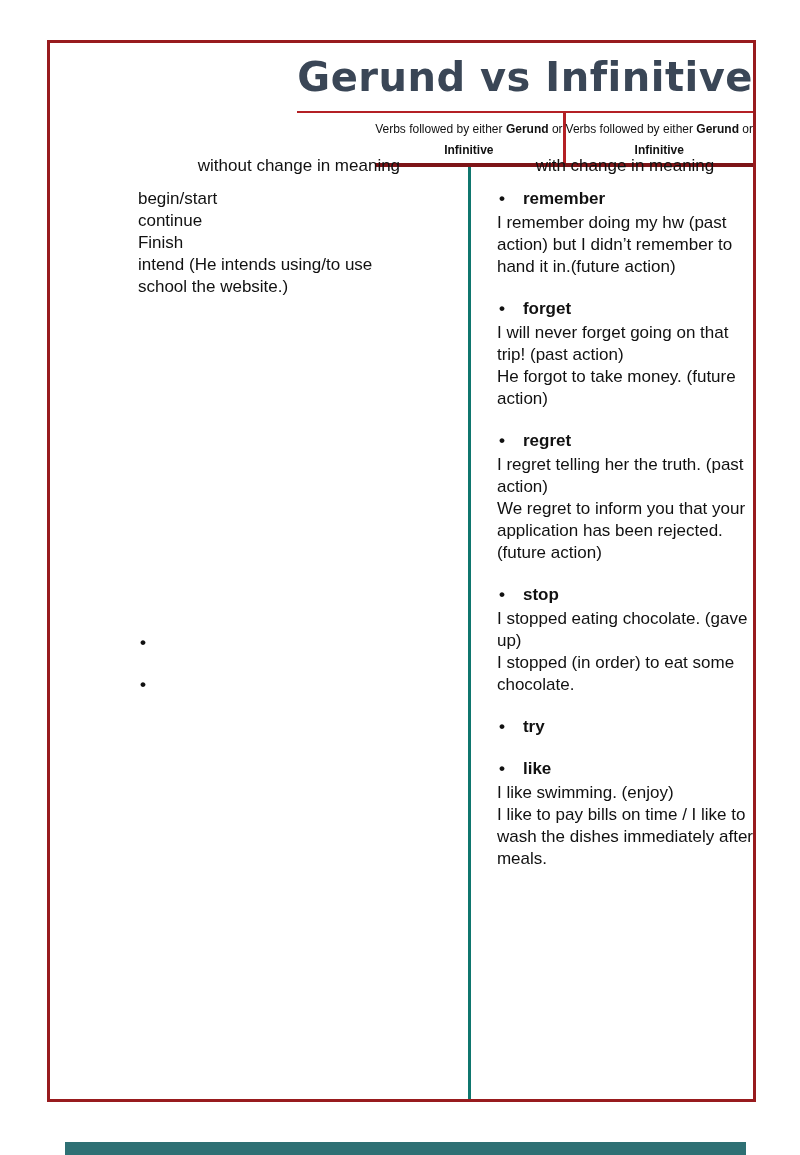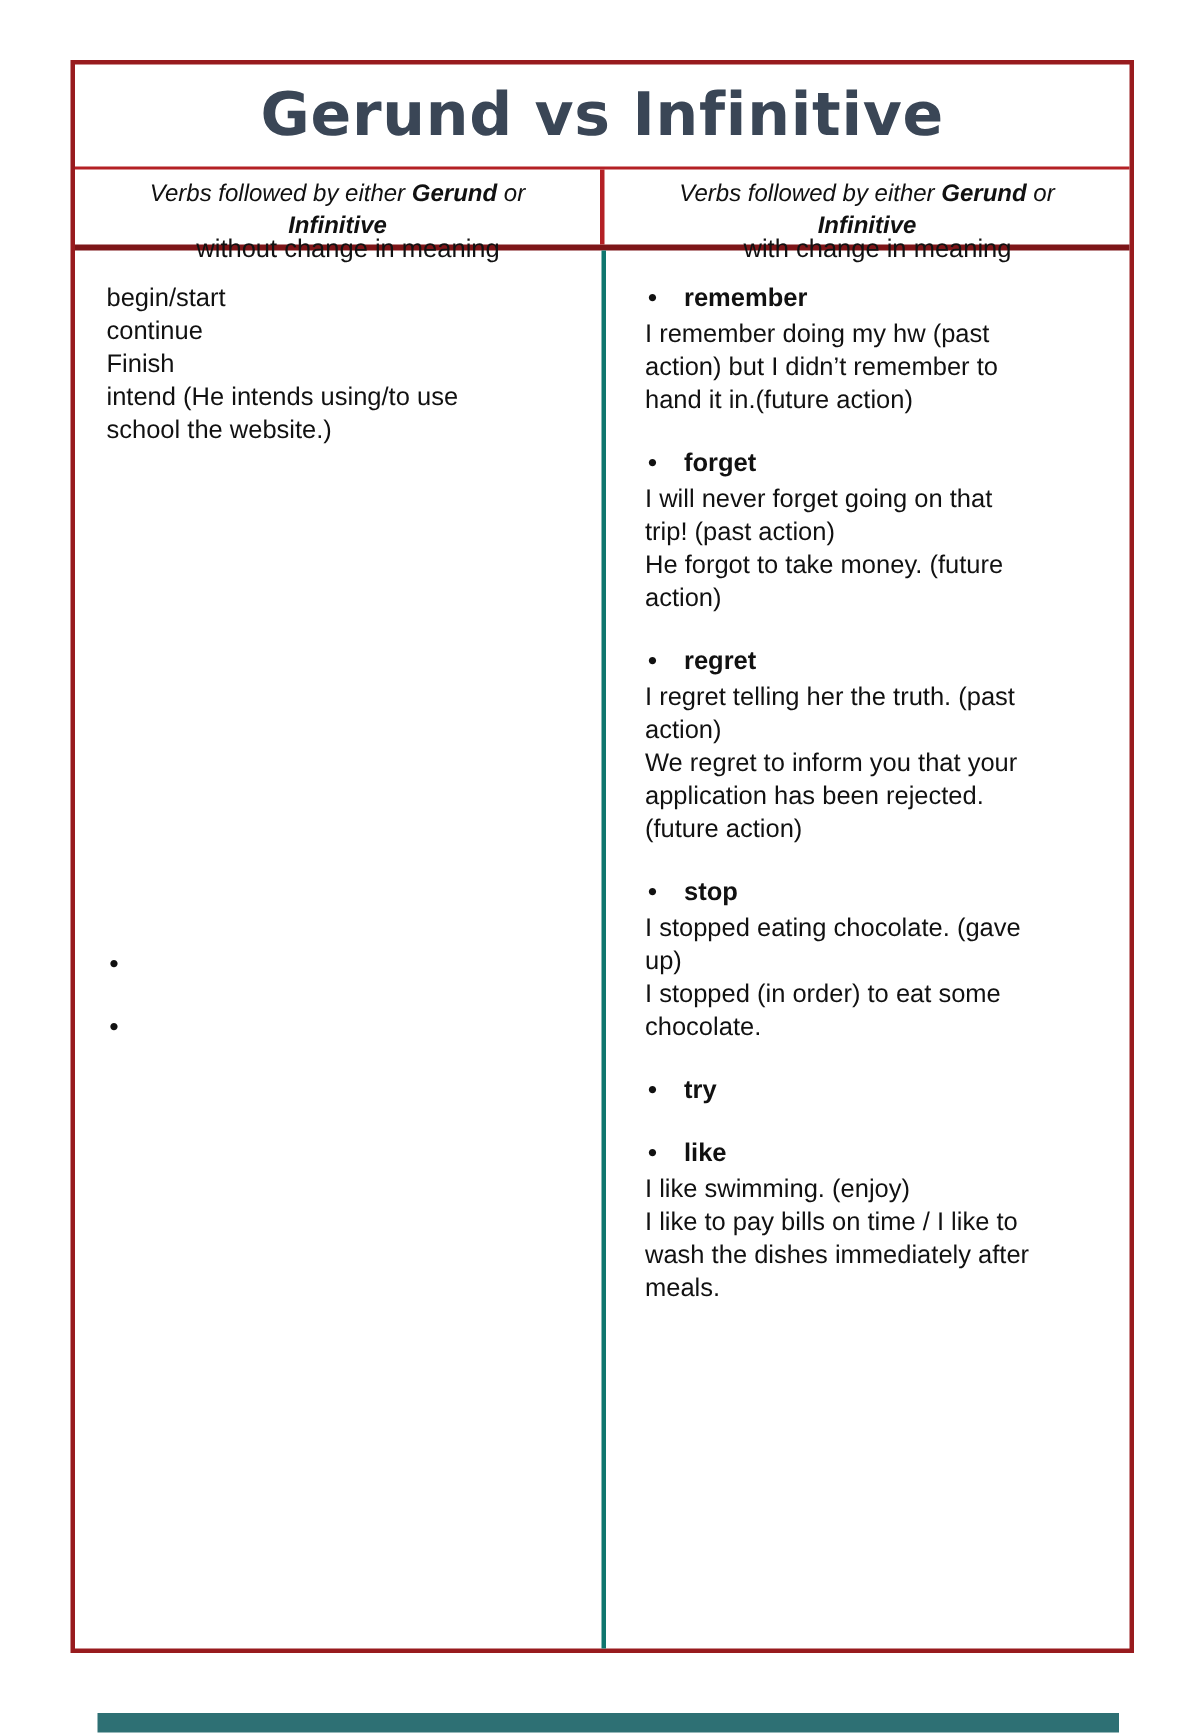--- a/index.html
+++ b/index.html
@@ -4,45 +4,45 @@
 <style>
   html,body{margin:0;padding:0;}
   body{
     width:800px;height:1155px;position:relative;background:#ffffff;
     font-family:"Liberation Sans",sans-serif;color:#111111;
     overflow:hidden;
   }
   .grammar-table{
     position:absolute;left:47px;top:40px;width:709px;height:1062px;
     border:3px solid #981b1e;background:#ffffff;
-    display:flex;flex-direction:column;box-sizing:border-box;
+    display:flex;flex-direction:column;box-sizing:border-box;align-items:flex-end;
   }
   .title-row{
     height:68px;flex:0 0 68px;border-bottom:2px solid #b42025;
     display:flex;align-items:center;justify-content:center;
   }
   .slide-title{
     font-size:40px;font-weight:bold;color:#3a4656;letter-spacing:0.5px;
     font-family:"DejaVu Sans","Liberation Sans",sans-serif;
   }
   .header-row{
     flex:0 0 50px;display:flex;border-bottom:4px solid #7d1518;
   }
   .header-cell{
-    flex:1 1 0;text-align:center;font-size:16px;line-height:21px;
-    padding-top:6px;box-sizing:border-box;font-style:italic;
+    flex:1 1 0;text-align:center;font-size:12px;line-height:21px;
+    padding-top:6px;box-sizing:border-box;
   }
   .header-cell.left{border-right:3px solid #b42025;}
   .body-row{flex:1 1 auto;display:flex;min-height:0;}
   .body-cell{box-sizing:border-box;font-size:17px;line-height:22px;}
   .body-cell.left{
     flex:0 0 354px;border-right:3px solid #0f766e;
     padding:0 8px 0 21px;
   }
-  .body-cell.right{flex:1 1 auto;padding:0 13px 0 26px;}
+  .body-cell.right{flex:1 1 auto;padding:0 0 0 26px;}
   .meaning-line{
     margin-top:-12px;text-align:center;position:relative;z-index:2;
     margin-bottom:11px;
   }
   .pre{white-space:pre-line;}
   .verb-list{white-space:pre-line;}
   .left-spacer{height:310px;}
   .sub-header{
     margin:0 -8px 0 -21px;border-top:2px solid #b42025;border-bottom:2px solid #b42025;
     text-align:center;font-weight:bold;padding:7px 0;

